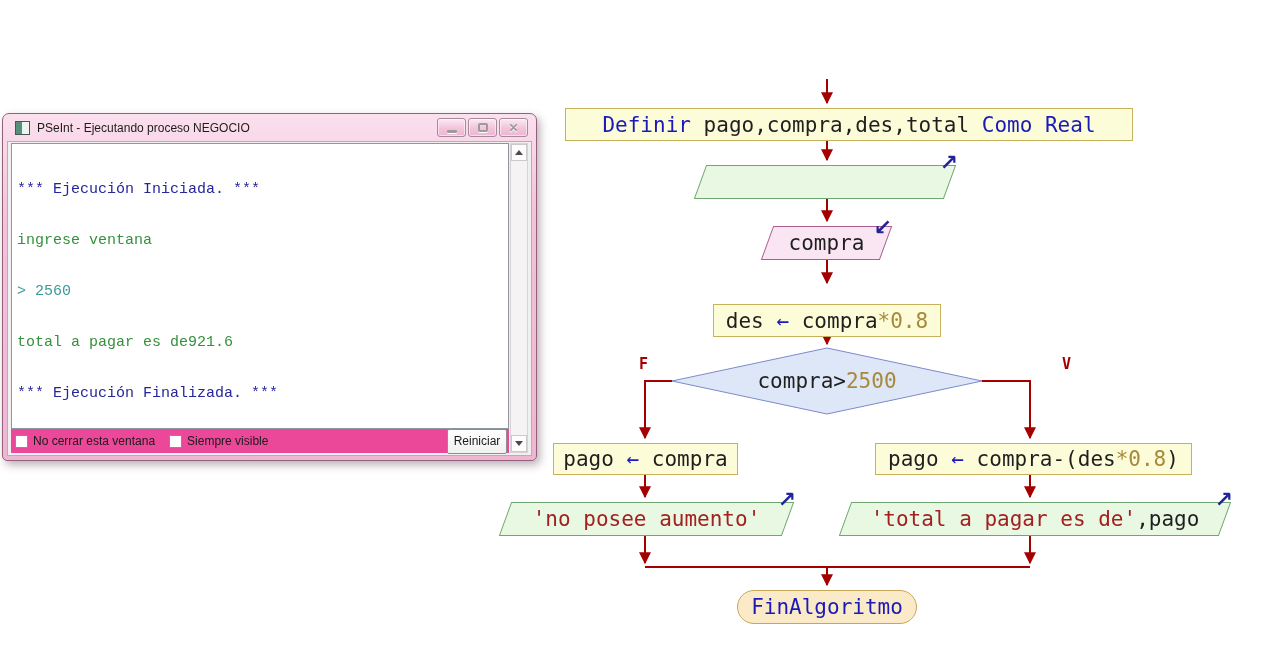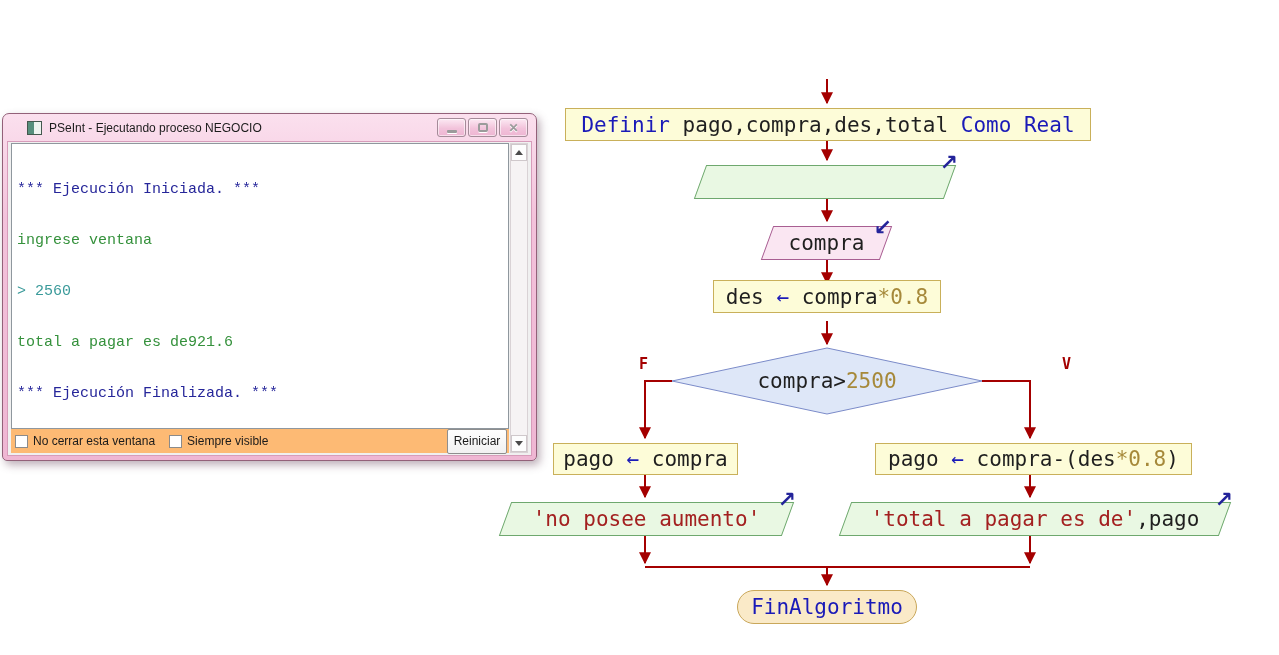--- a/index.html
+++ b/index.html
@@ -5,21 +5,21 @@
   * { margin:0; padding:0; box-sizing:border-box; }
   html,body { width:1279px; height:655px; background:#ffffff; overflow:hidden; }
   #page { position:relative; width:1279px; height:655px; background:#ffffff;
           font-family:"Liberation Sans", sans-serif; }
 
   
   .win { position:absolute; left:2px; top:113px; width:535px; height:348px;
          border:1px solid #936179; border-radius:7px 7px 5px 5px;
          background:linear-gradient(#fbe0ee, #f3c2db 30%, #efb6d3);
          box-shadow:3px 4px 9px rgba(110,80,100,.45); }
-  .titlebar { position:absolute; left:16px; top:0; right:0; height:27px;
+  .titlebar { position:absolute; left:4px; top:0; right:0; height:27px;
               display:flex; align-items:center; padding-left:8px; }
   .app-ico { width:15px; height:14px; border:1px solid #44584e; margin-right:7px;
              background:linear-gradient(90deg,#578f7d 0 45%, #eef4f0 45% 100%); }
   .win-title { font-size:12px; color:#1c1c1c; white-space:nowrap; }
   .winbtns { position:absolute; right:8px; top:4px; display:flex; gap:2px; }
   .wbtn { width:29px; height:19px; border:1px solid #a58b99; border-radius:3px;
           background:linear-gradient(#fce9f3,#f2c3db 55%, #eeb5d2);
           display:flex; align-items:center; justify-content:center;
           box-shadow:inset 0 0 0 1px rgba(255,255,255,.55); }
   .glyph-min { width:10px; height:3px; background:#9b9b9b; margin-top:8px;
@@ -43,21 +43,21 @@
                background:#f6f3f4; border:1px solid #d9d2d5; }
   .sbtn { position:absolute; left:0; right:0; height:17px; background:#fdfdfd;
           border:1px solid #cfc8cb; display:flex; align-items:center; justify-content:center; }
   .sbtn.up { top:0; } .sbtn.down { bottom:0; }
   .tri-up { width:0; height:0; border-left:4px solid transparent; border-right:4px solid transparent;
             border-bottom:5px solid #4a4a4a; }
   .tri-down { width:0; height:0; border-left:4px solid transparent; border-right:4px solid transparent;
               border-top:5px solid #4a4a4a; }
 
   .bottombar { position:absolute; left:3px; right:22px; bottom:2px; height:24px;
-               background:#fdba74; display:flex; align-items:center; font-size:12px;
+               background:#ec4899; display:flex; align-items:center; font-size:12px;
                color:#1a1a1a; padding-left:4px; }
   .chk { width:13px; height:13px; background:#fff; border:1px solid #8b8b8b;
          margin-right:5px; flex:0 0 auto; }
   .chk-label { margin-right:14px; white-space:nowrap; }
   .btn-restart { margin-left:auto; margin-right:2px; width:60px; height:25px;
                  background:linear-gradient(#fefefe,#f1f1f1); border:1px solid #8e8e8e;
                  border-radius:2px; font-size:12px; color:#1a1a1a;
                  display:flex; align-items:center; justify-content:center; }
 
   
@@ -148,36 +148,36 @@
       <line x1="1030" y1="536" x2="1030" y2="563" marker-end="url(#arr)"></line>
       <line x1="645" y1="567" x2="1030" y2="567"></line>
       <line x1="827" y1="567" x2="827" y2="585" marker-end="url(#arr)"></line>
     </g>
     <polygon points="827,348 982,381 827,414 672,381" fill="#dee7f8" stroke="#7b8bc9" stroke-width="1"></polygon>
     <text x="648" y="369" text-anchor="end" font-family="DejaVu Sans Mono, monospace" font-size="15" font-weight="bold" fill="#a40000">F</text>
     <text x="1062" y="369" text-anchor="start" font-family="DejaVu Sans Mono, monospace" font-size="15" font-weight="bold" fill="#a40000">V</text>
   </svg>
 
 
-  <div class="fc-node rect" style="left:565px; top:108px; width:526px; height:33px;">
+  <div class="fc-node rect" style="left:565px; top:108px; width:568px; height:33px;">
     <span class="kw">Definir</span><span class="tx"> pago,compra,des,total </span><span class="kw">Como Real</span>
   </div>
 
   <div class="fc-node para" style="left:700px; top:165px; width:250px; height:34px;">
     <div class="shape green"></div>
     <span class="io-arrow" style="right:-8px; top:-13px;">↗</span>
   </div>
 
   <div class="fc-node para" style="left:767px; top:226px; width:119px; height:34px;">
     <div class="shape pink"></div>
     <span class="io-arrow" style="right:-6px; top:-9px;">↙</span>
     <span class="label tx">compra</span>
   </div>
 
-  <div class="fc-node rect" style="left:713px; top:280px; width:228px; height:33px;">
+  <div class="fc-node rect" style="left:713px; top:304px; width:228px; height:33px;">
     <span class="tx">des </span><span class="kw">←</span><span class="tx"> compra</span><span class="num">*0.8</span>
   </div>
 
   <div class="fc-node" style="left:672px; top:365px; width:310px; height:32px; background:transparent;">
     <span class="tx">compra&gt;</span><span class="num">2500</span>
   </div>
 
   <div class="fc-node rect" style="left:553px; top:443px; width:185px; height:32px;">
     <span class="tx">pago </span><span class="kw">←</span><span class="tx"> compra</span>
   </div>

